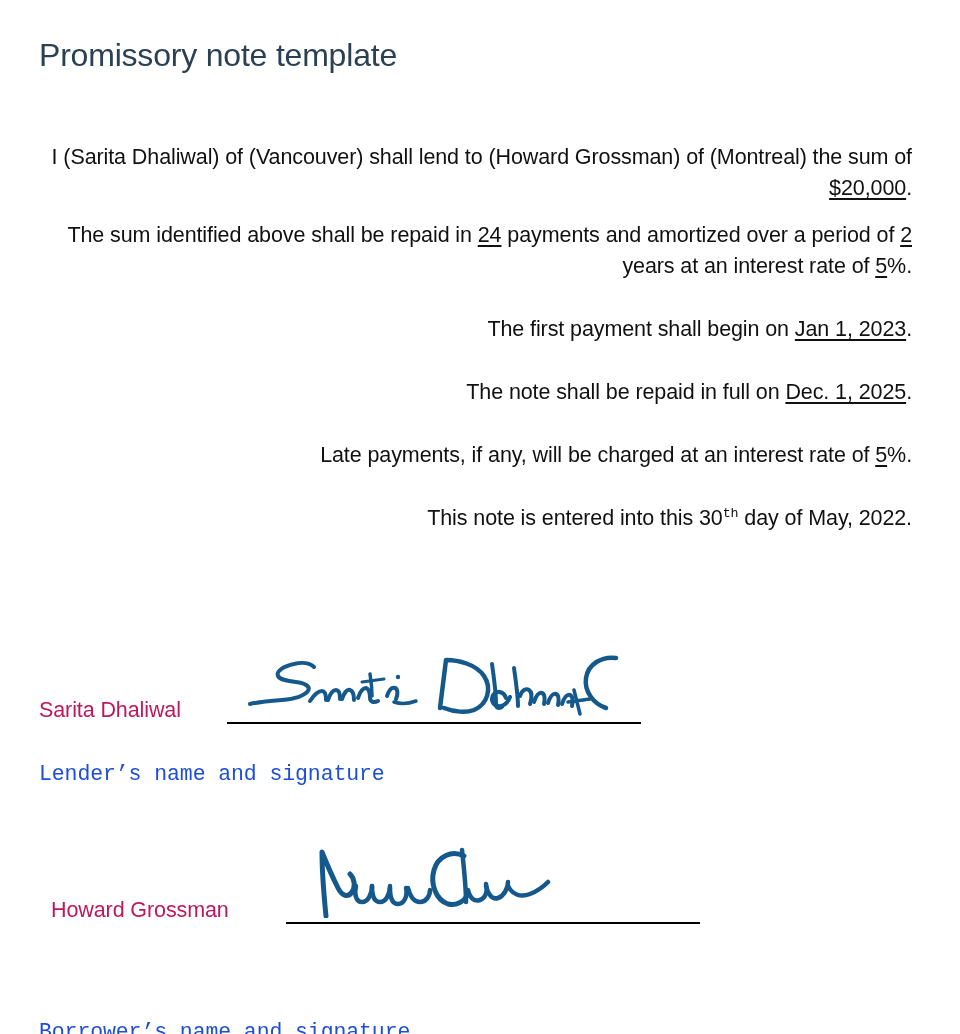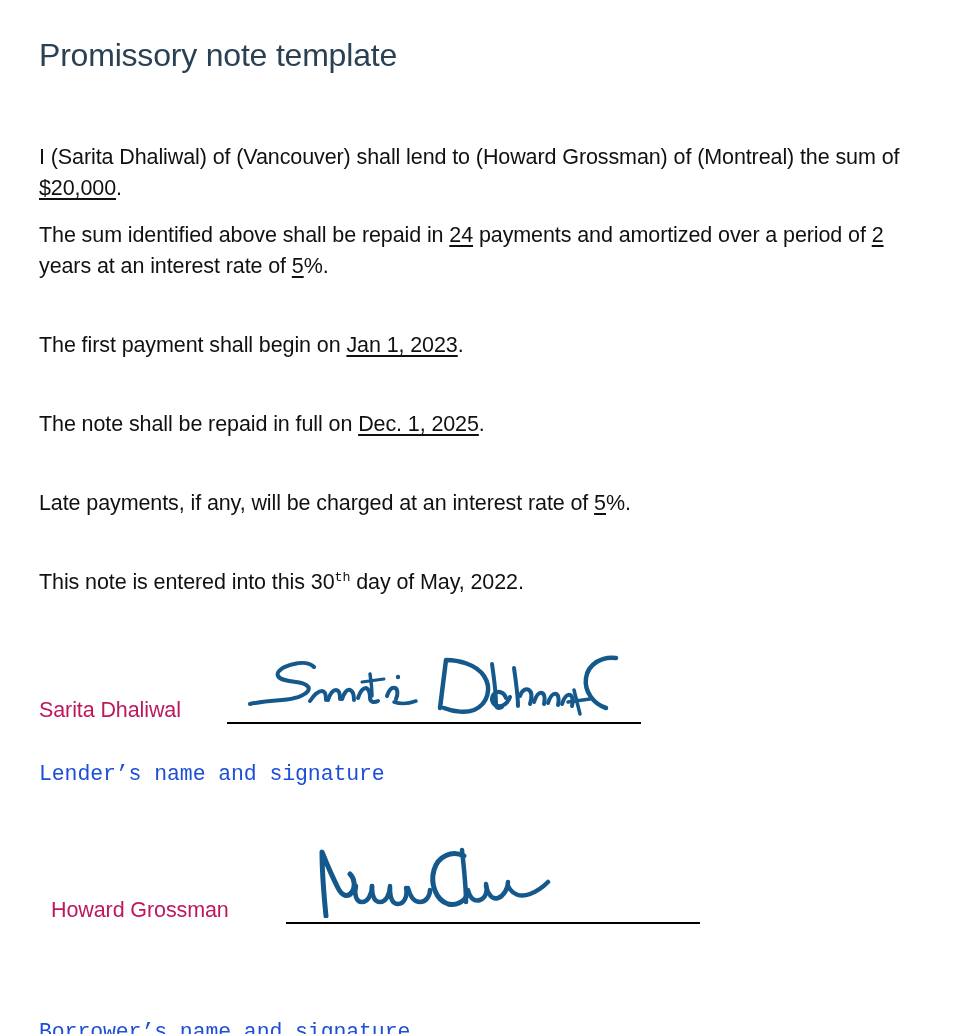--- a/index.html
+++ b/index.html
@@ -14,47 +14,48 @@
     color: #111111;
     -webkit-font-smoothing: antialiased;
     overflow: hidden;
   }
   .page {
     position: relative;
     width: 960px;
     height: 1026px;
     padding: 12px;
     box-sizing: border-box;
+    text-align: right;
   }
   .doc-title {
     position: absolute;
     left: 39px;
     top: 35px;
     font-size: 32px;
     font-weight: 400;
     letter-spacing: -0.2px;
     color: #2b4052;
     line-height: 1.25;
     white-space: nowrap;
   }
   .body-block {
     position: absolute;
-    left: 39px;
+    left: 22px;
     top: 142px;
     width: 890px;
   }
   .para {
     font-size: 21.5px;
     line-height: 31px;
     color: #111111;
     margin: 0 0 0 0;
     letter-spacing: -0.1px;
   }
   .para.gap-1 { margin-top: 16px; }
-  .para.gap-2 { margin-top: 48px; }
+  .para.gap-2 { margin-top: 32px; }
   .u {
     text-decoration: underline;
     text-underline-offset: 3px;
     text-decoration-thickness: 1.5px;
   }
   sup.ord {
     font-size: 0.62em;
     vertical-align: super;
     line-height: 0;
     font-family: Liberation Mono, monospace;

